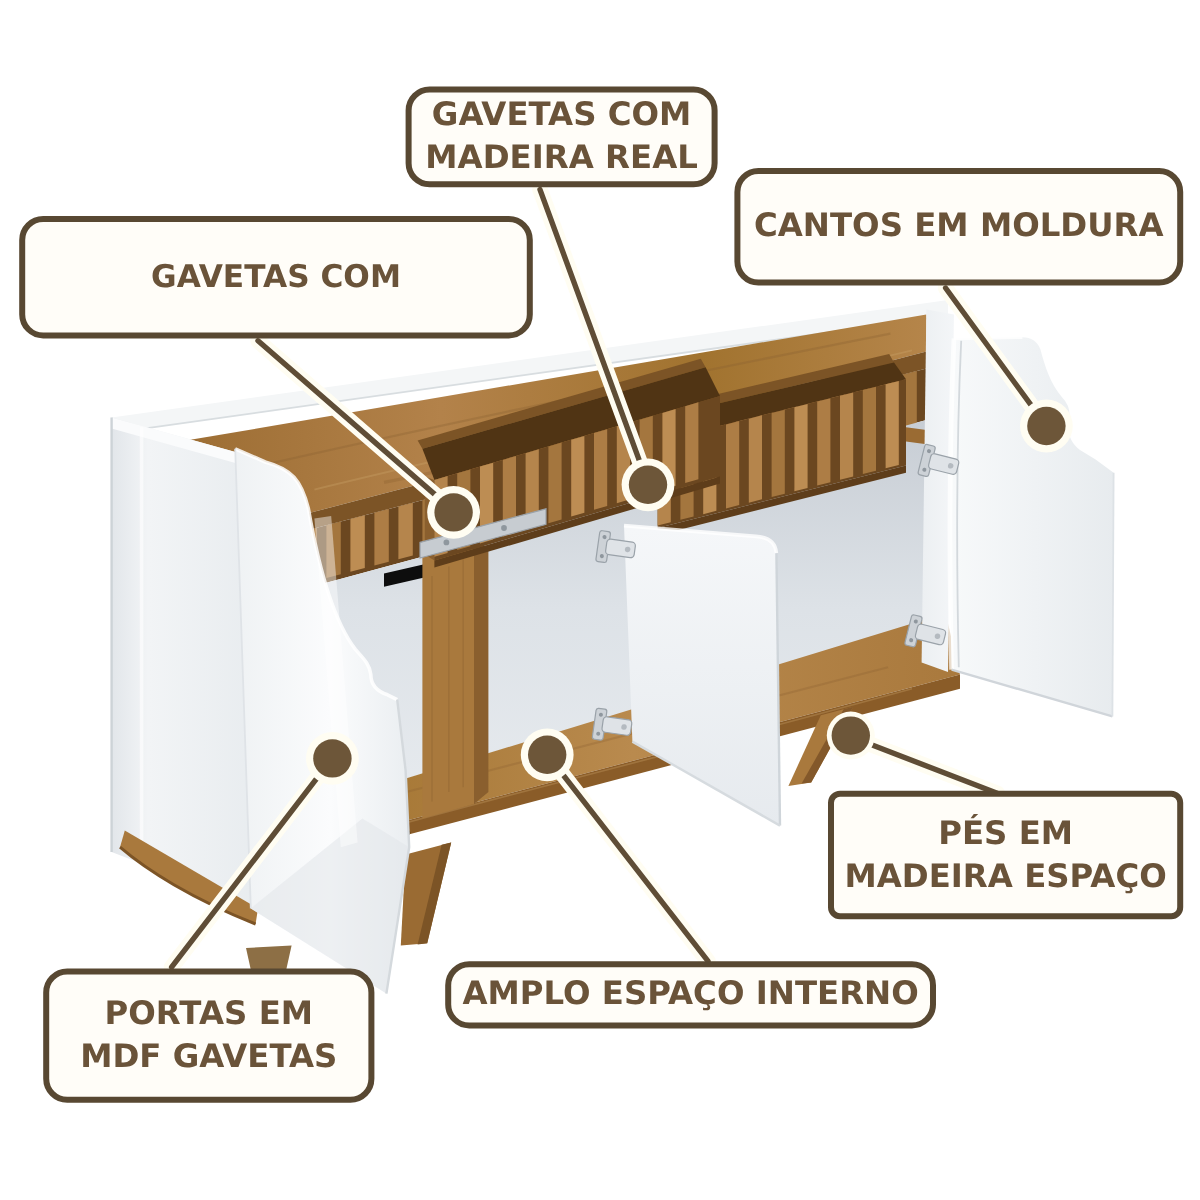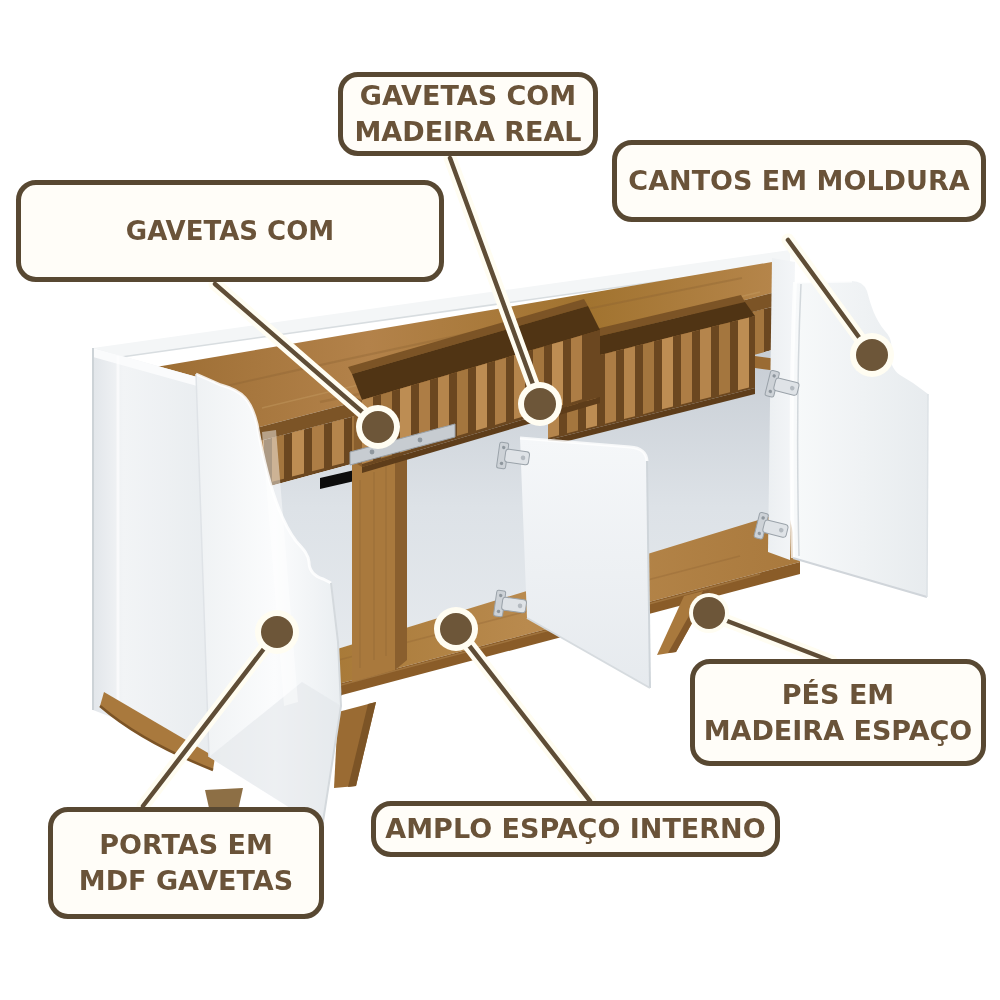--- a/index.html
+++ b/index.html
@@ -282,35 +282,35 @@
           <circle cx="277" cy="632" r="16" fill="#6d5639"></circle>
         </g>
   </g>
 </svg>
 
   <div class="callout" id="co-ripado" style="left:338px;top:72px;width:260px;height:84px;">
     <span>GAVETAS COM</span>
     <span>MADEIRA REAL</span>
   </div>
 
-  <div class="callout" id="co-cantos" style="left:612px;top:140px;width:374px;height:82px;gap:42px;">
+  <div class="callout" id="co-cantos" style="left:612px;top:140px;width:374px;height:98px;gap:42px;">
     <span>CANTOS EM MOLDURA</span>
   </div>
 
   <div class="callout" id="co-corredica" style="left:16px;top:180px;width:428px;height:102px;">
     <span>GAVETAS COM</span>
   </div>
 
-  <div class="callout" id="co-pes" style="left:690px;top:659px;width:296px;height:107px;">
+  <div class="callout" id="co-pes" style="left:690px;top:659px;width:296px;height:107px;border-radius:10px;">
     <span>PÉS EM</span>
     <span>MADEIRA ESPAÇO</span>
   </div>
 
   <div class="callout" id="co-amplo" style="left:371px;top:801px;width:409px;height:56px;">
     <span>AMPLO ESPAÇO INTERNO</span>
   </div>
 
-  <div class="callout" id="co-portas" style="left:48px;top:807px;width:276px;height:112px;">
+  <div class="callout" id="co-portas" style="left:36px;top:807px;width:276px;height:112px;">
     <span>PORTAS EM</span>
     <span>MDF GAVETAS</span>
   </div>
 
 </div>
 
 </body></html>

